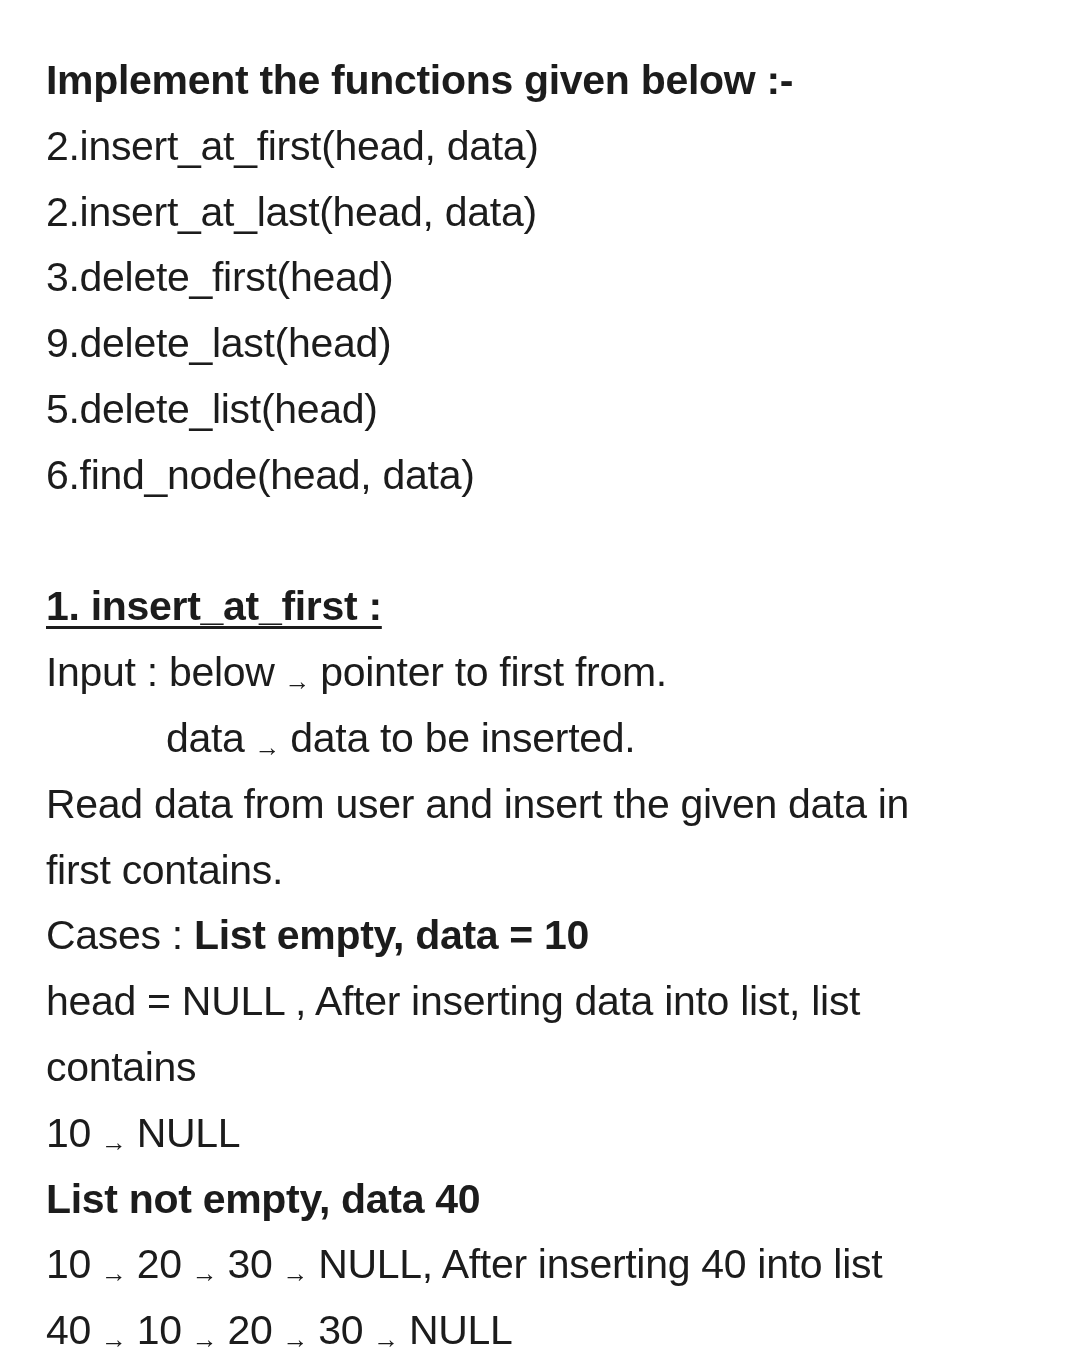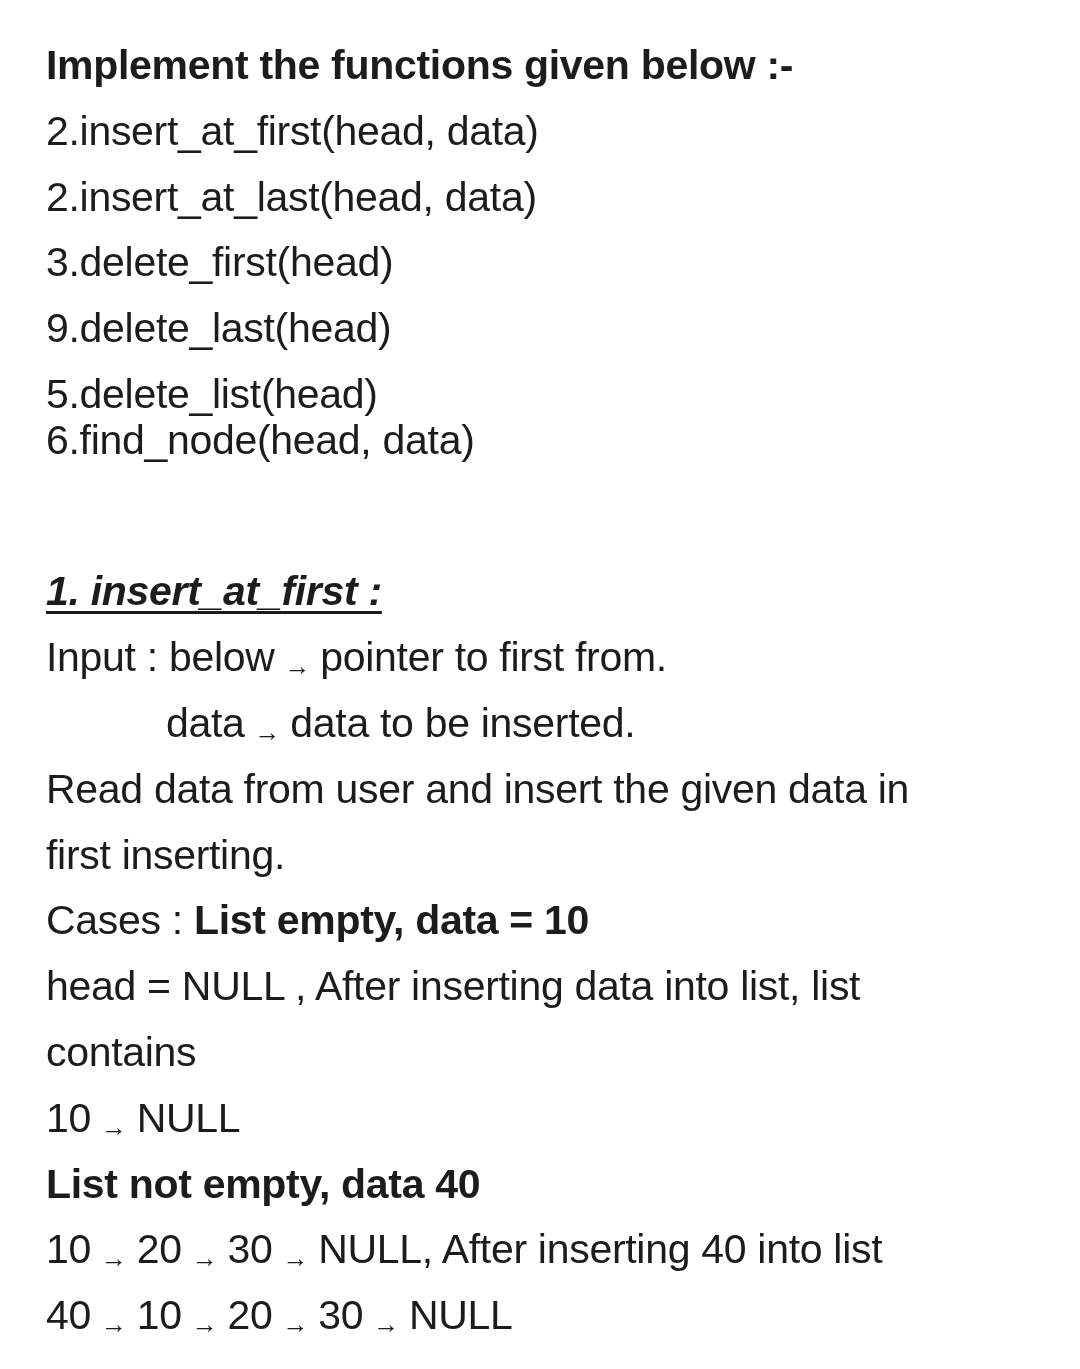--- a/index.html
+++ b/index.html
@@ -1,44 +1,44 @@
 <!DOCTYPE html>
 <html><head>
 <meta charset="utf-8">
 <style>
   html, body { margin:0; padding:0; background:#ffffff; }
   body { width:1080px; height:1369px; overflow:hidden; position:relative;
          font-family:"Liberation Sans", "DejaVu Sans", sans-serif; color:#1c1c1c; }
-  .line { position:absolute; left:46px; font-size:41px; line-height:50px; white-space:nowrap; letter-spacing:-0.3px; }
+  .line { position:absolute; left:46px; font-size:41px; line-height:50px; white-space:nowrap; letter-spacing:-0.3px;margin-top:15px; }
   .b { font-weight:bold; }
-  .u { text-decoration:underline; text-decoration-thickness:3px; text-underline-offset:6px;font-style:italic; }
+  .u { text-decoration:underline; text-decoration-thickness:3px; text-underline-offset:6px; }
   .arr { font-size:26px; margin:0 10px; position:relative; top:4px; }
 </style>
 </head>
 <body>
 
 <div class="line b" style="top:40px">Implement the functions given below :-</div>
 <div class="line" style="top:106px">2.insert_at_first(head, data)</div>
 <div class="line" style="top:172px">2.insert_at_last(head, data)</div>
 <div class="line" style="top:237px">3.delete_first(head)</div>
 <div class="line" style="top:303px">9.delete_last(head)</div>
 <div class="line" style="top:369px">5.delete_list(head)</div>
-<div class="line" style="top:415px">6.find_node(head, data)</div>
+<div class="line" style="top:435px">6.find_node(head, data)</div>
 
 <div class="line b u" style="top:566px">1. insert_at_first :</div>
 
 <div class="line" style="top:632px">
   <span>Input : below</span><span class="arr">→</span><span>pointer to first from.</span>
 </div>
 <div class="line" style="top:698px; left:166px">
   <span>data</span><span class="arr">→</span><span>data to be inserted.</span>
 </div>
 
 <div class="line" style="top:764px">Read data from user and insert the given data in</div>
-<div class="line" style="top:830px">first inserting.</div>
+<div class="line" style="top:830px">first contains.</div>
 
 <div class="line" style="top:895px">
   <span>Cases : </span><span class="b">List empty, data = 10</span>
 </div>
 <div class="line" style="top:961px">head = NULL , After inserting data into list, list</div>
 <div class="line" style="top:1027px">contains</div>
 <div class="line" style="top:1093px">
   <span>10</span><span class="arr">→</span><span>NULL</span>
 </div>
 

